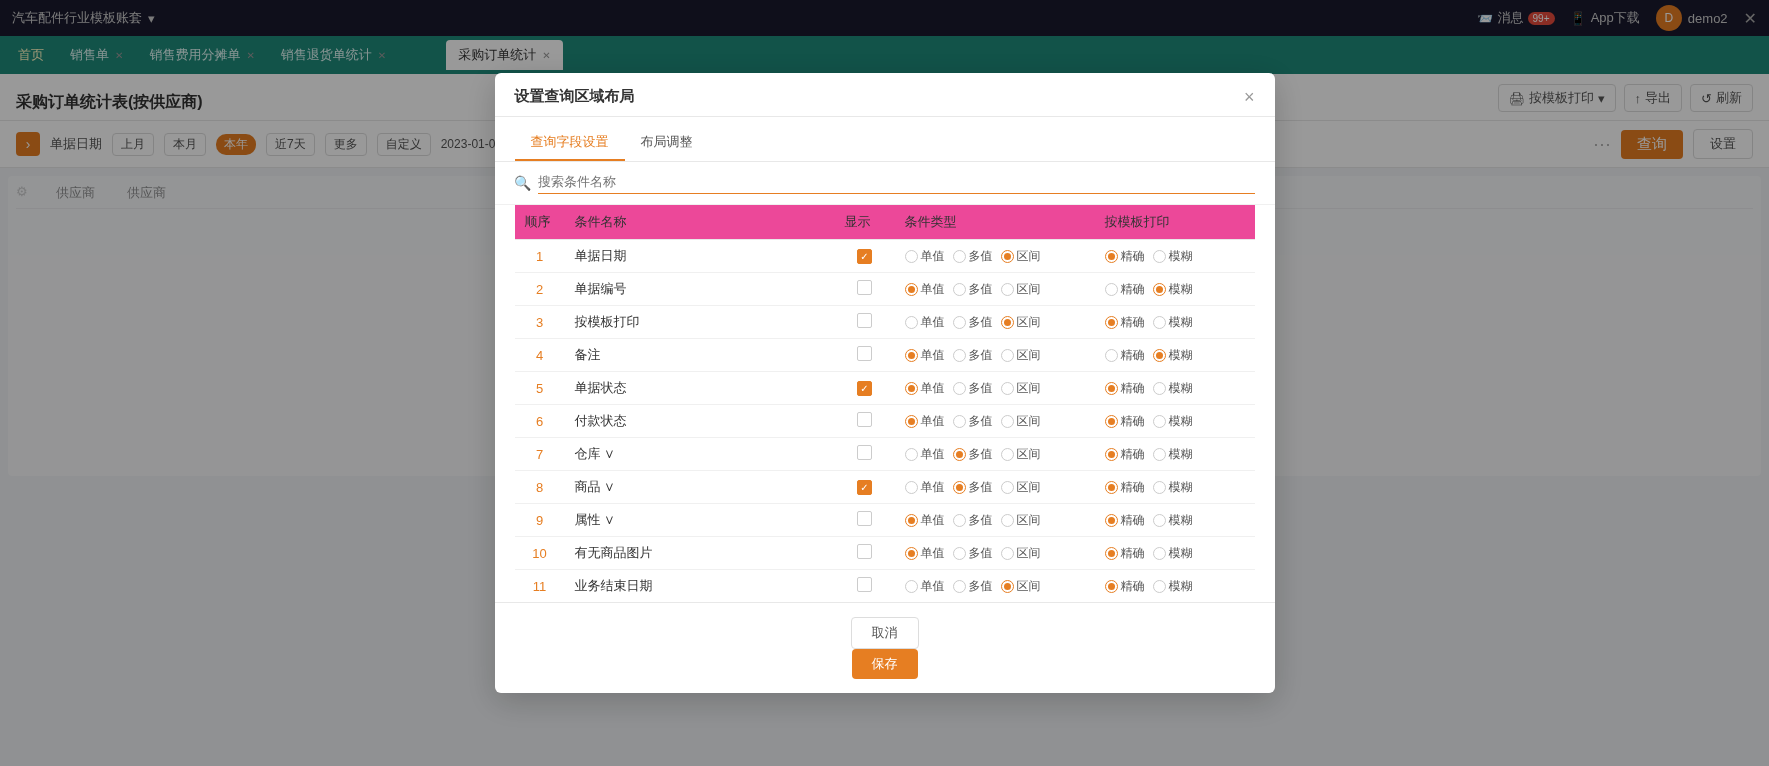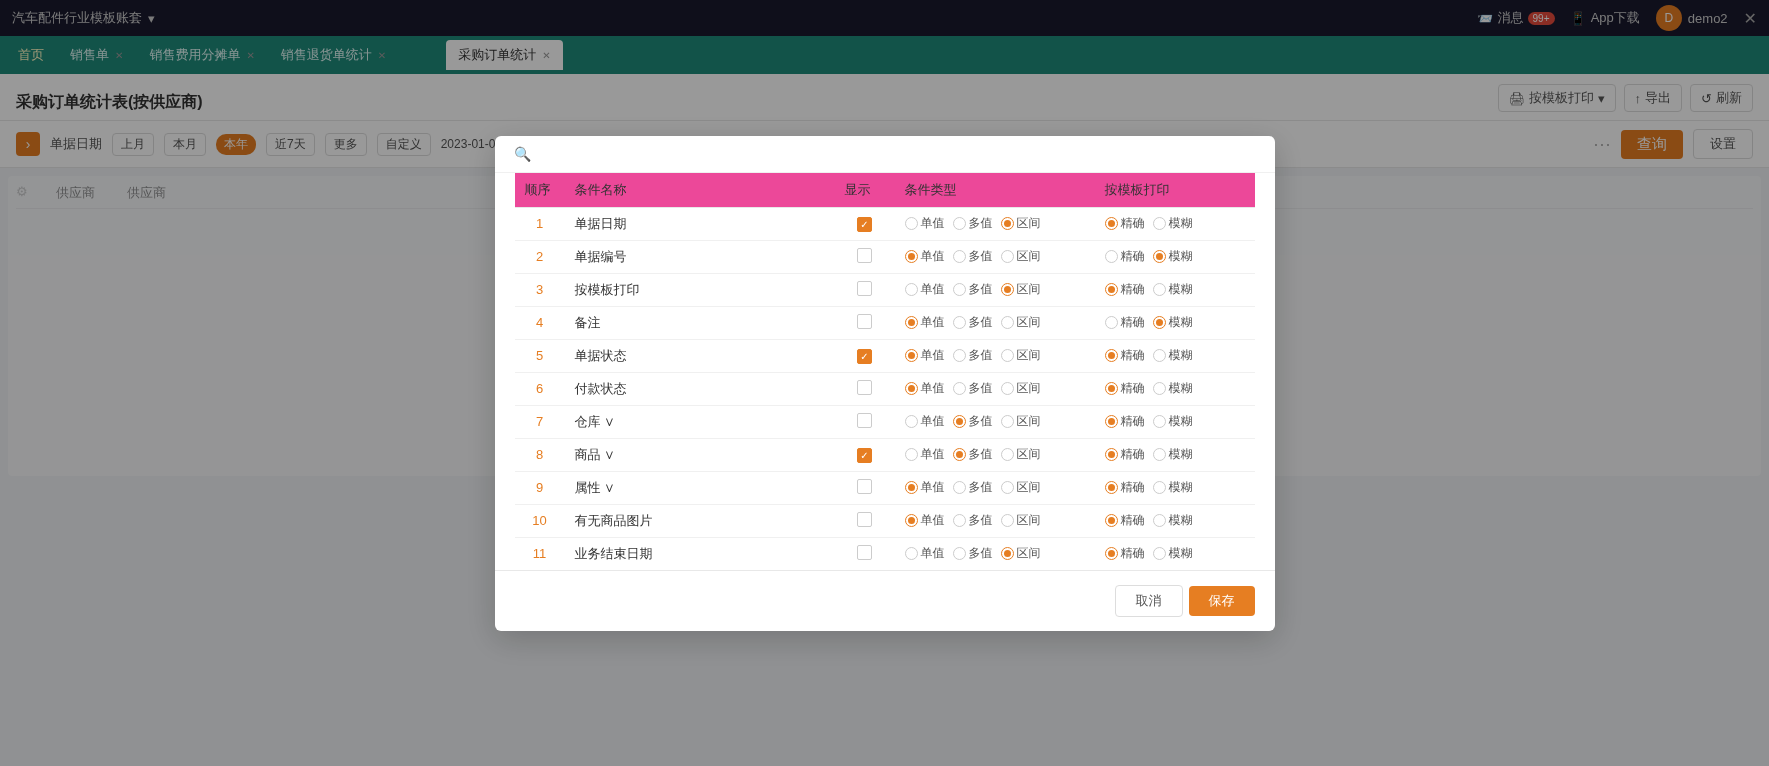--- a/index.html
+++ b/index.html
@@ -235,22 +235,23 @@
       border-radius: 50%;
       background: #e67e22;
     }
 
     
     .dialog-footer {
       padding: 14px 20px;
       display: flex;
       align-items: center;
       justify-content: flex-end;
-      gap: 6px;
+      gap: 0;
       border-top: 1px solid #e8e8e8;
+      flex-direction: column;
     }
     .btn-cancel {
       border: 1px solid #ddd;
       background: #fff;
       padding: 6px 20px;
       border-radius: 4px;
       cursor: pointer;
       font-size: 13px;
       color: #555;
     }
@@ -355,24 +356,35 @@
   <div style="display:flex;gap:0;border-bottom:1px solid #e8e8e8;padding-bottom:6px;">
     <span style="color:#aaa;width:24px;cursor:pointer;">⚙</span>
     <span style="color:#333;padding:0 16px;">供应商</span>
     <span style="color:#333;padding:0 16px;">供应商</span>
   </div>
 </div>
 
 <div class="overlay">
   <div class="dialog">
 
-
+    <div class="dialog-header">
+      <span class="dialog-title">设置查询区域布局</span>
+      <span class="dialog-close">×</span>
+    </div>
+
+    <div class="dialog-tabs">
+      <div class="dialog-tab active">查询字段设置</div>
+      <div class="dialog-tab">布局调整</div>
+    </div>
 
     <div class="dialog-search">
       <span class="dialog-search-icon">🔍</span>
+      <div class="dialog-search-line">
+        <input class="dialog-search-input" placeholder="搜索条件名称" type="text" style="">
+      </div>
     </div>
 
     <div class="dialog-table-wrap">
       <table class="dialog-table">
         <thead>
           <tr>
             <th class="col-order">顺序</th>
             <th class="col-name">条件名称</th>
             <th class="col-display">显示</th>
             <th class="col-type">条件类型</th>

